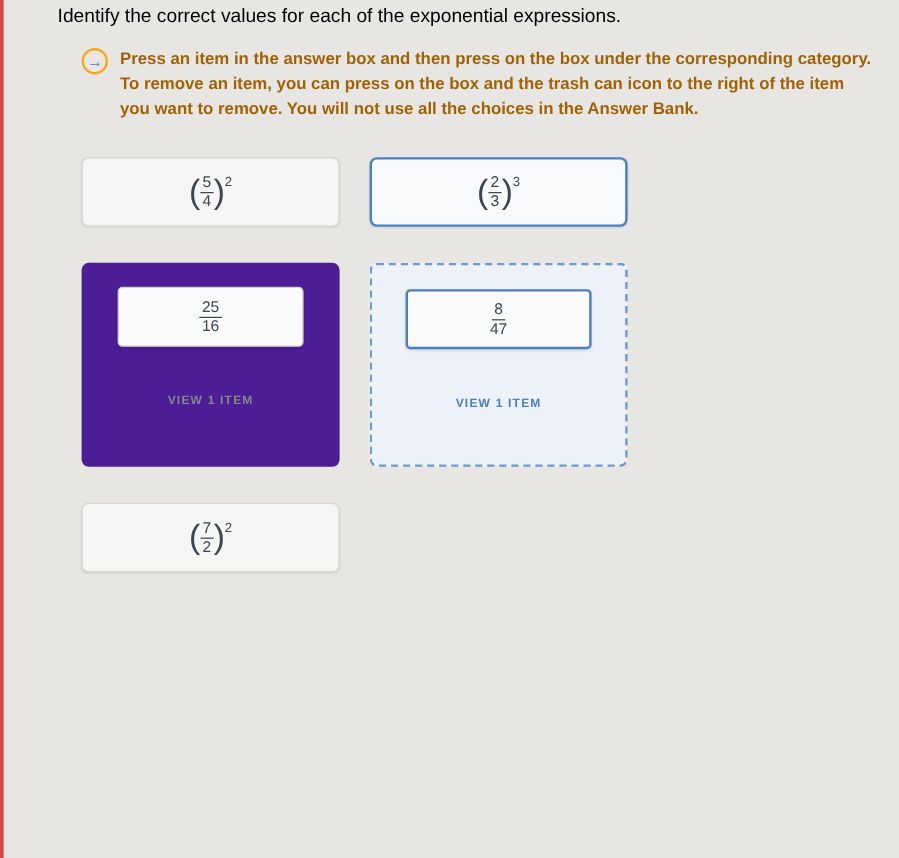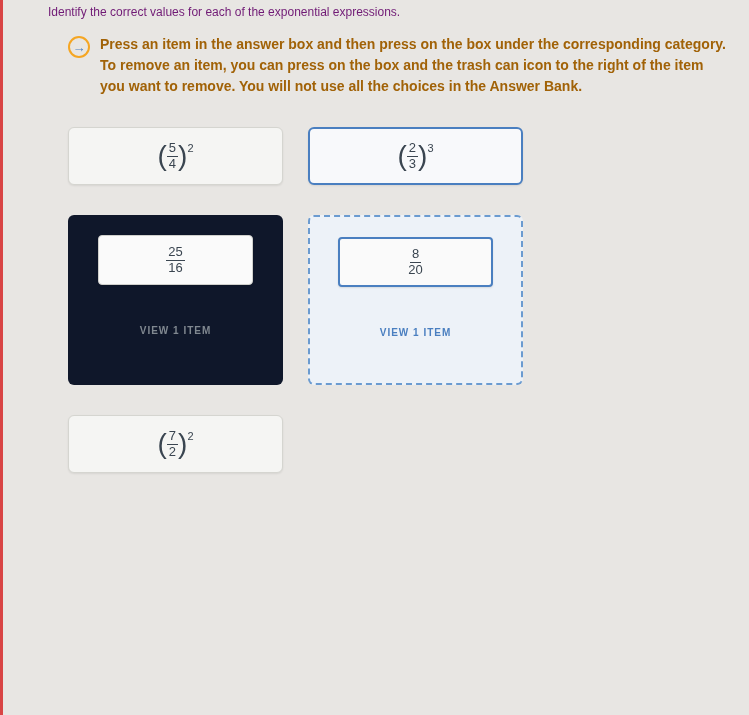--- a/index.html
+++ b/index.html
@@ -10,22 +10,22 @@
     body {
       font-family: Arial, sans-serif;
       background: #e8e6e3;
       width: 749px;
       height: 715px;
       position: relative;
       padding: 0 0 0 25px;
       border-left: 3px solid #d94545;
     }
     .title {
-      color: #701a75;
-      font-size: 12px;
+      color: #000000;
+      font-size: 16px;
       padding: 5px 20px 15px 20px;
     }
     .instructions-row {
       display: flex;
       align-items: flex-start;
       padding: 0 20px 30px 40px;
       gap: 10px;
     }
     .arrow-icon {
       width: 22px;
@@ -61,21 +61,21 @@
       display: flex;
       align-items: center;
       justify-content: center;
       box-shadow: 0 1px 2px rgba(0,0,0,0.08);
     }
     .category-box.selected {
       border: 2px solid #4a7fc0;
       background: #f8f9fb;
     }
     .drop-zone {
-      background: #0f172a;
+      background: #4c1d95;
       border-radius: 6px;
       padding: 20px 10px 15px 10px;
       display: flex;
       flex-direction: column;
       align-items: center;
       gap: 40px;
       min-height: 170px;
     }
     .drop-zone.selected {
       border: 2px dashed #6b9bd0;
@@ -185,21 +185,21 @@
         <span class="den">16</span>
       </span>
     </div>
     <div class="view-link">VIEW 1 ITEM</div>
   </div>
 
   <div class="drop-zone selected">
     <div class="answer-item selected">
       <span class="frac">
         <span class="num">8</span>
-        <span class="den">20</span>
+        <span class="den">47</span>
       </span>
     </div>
     <div class="view-link selected">VIEW 1 ITEM</div>
   </div>
 
   <div class="category-box">
     <span class="expr">
       <span class="paren">(</span>
       <span class="frac">
         <span class="num">7</span>

